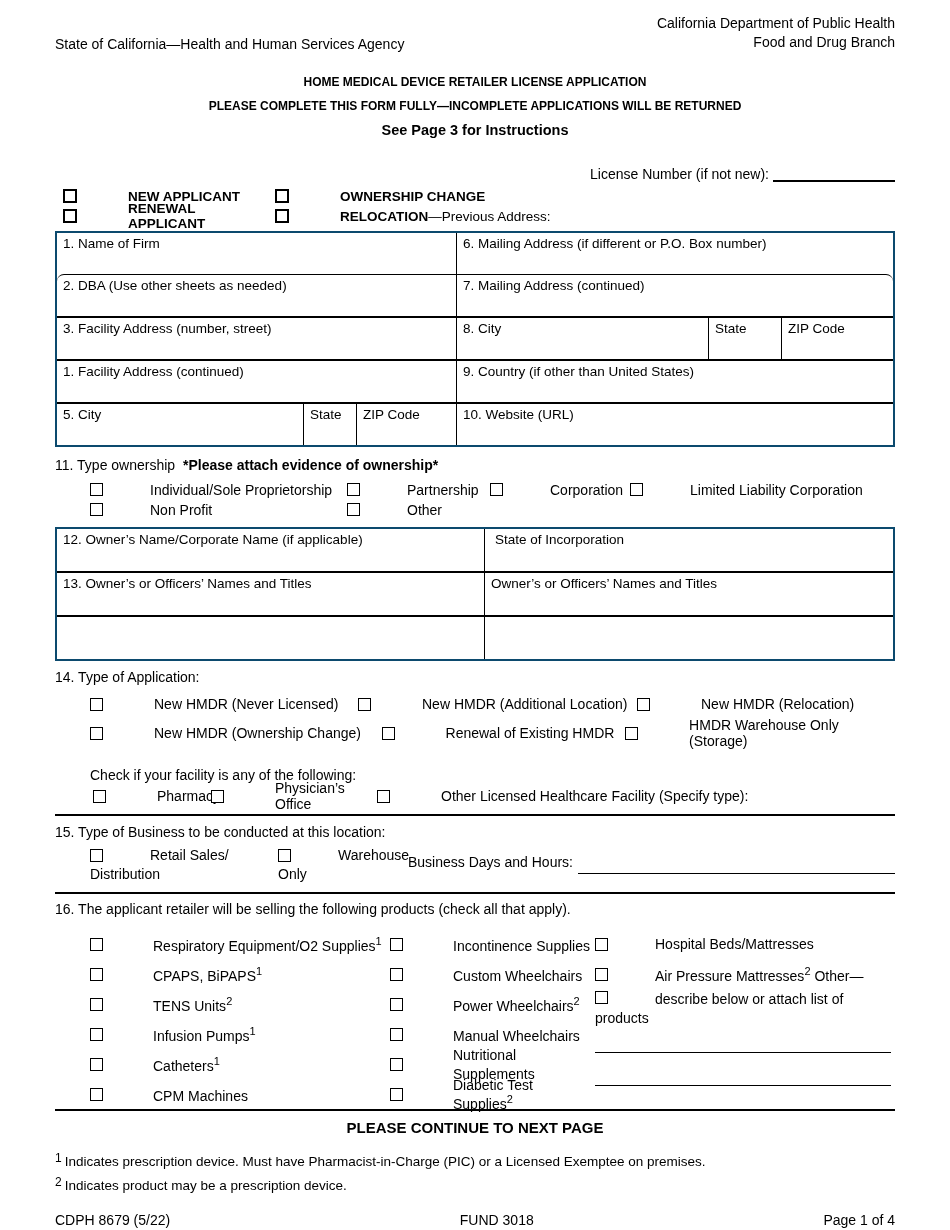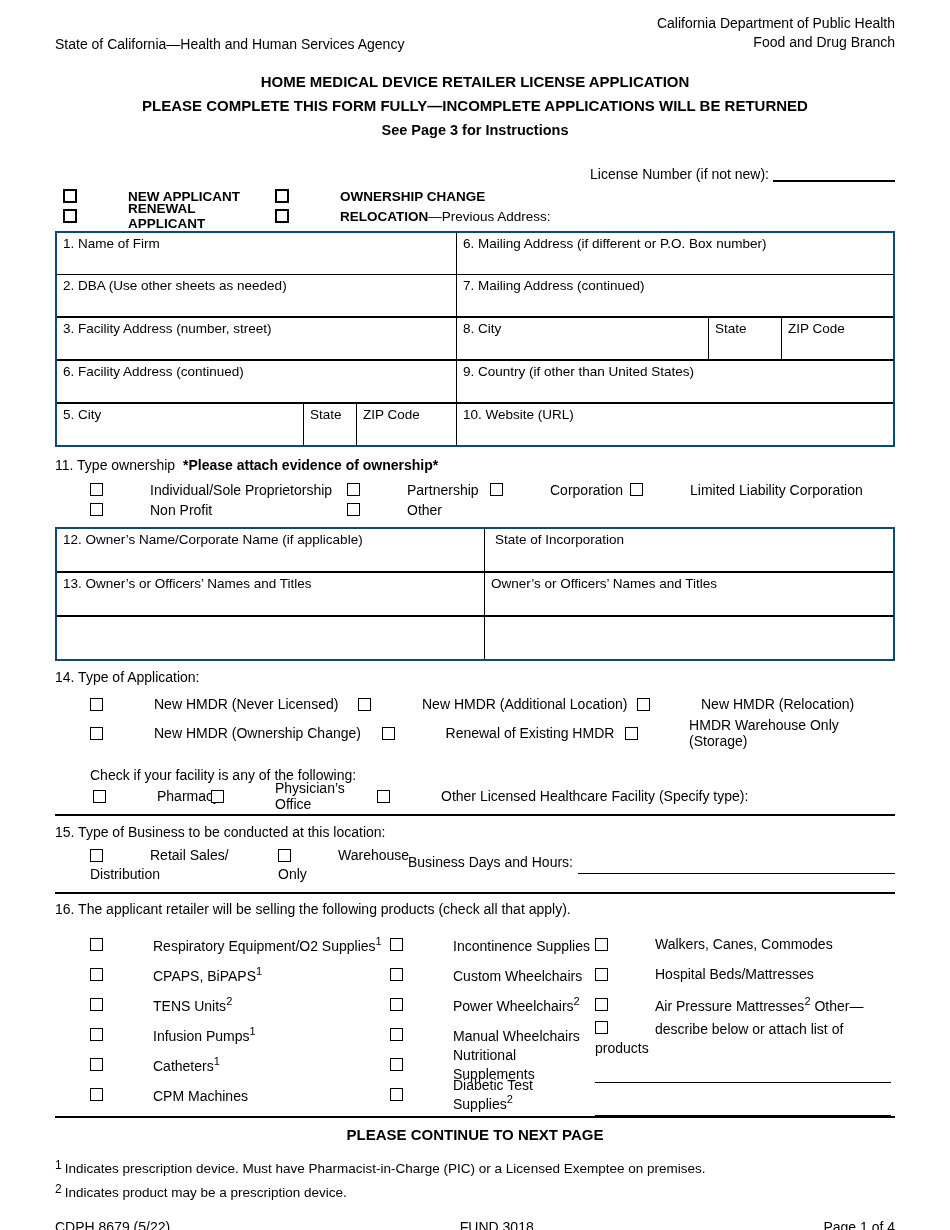--- a/index.html
+++ b/index.html
@@ -16,40 +16,40 @@
   .row { display:flex; align-items:center; }
   .lbl { margin-left:6px;padding-left:44px; }
   .lbl.tight { margin-left:3px; }
   sup { font-size:11px; }
 
   
   .top-header { display:flex; justify-content:space-between; align-items:flex-end; padding-top:14px; }
   .dept-right { text-align:right; line-height:19px; }
 
   .titles { text-align:center; margin-top:18px; font-weight:bold; line-height:24px; }
-  .titles .t1, .titles .t2 { font-size:15px; }
+  .titles .t1, .titles .t2 { font-size:12px; }
   .titles .t3 { font-size:14.5px; }
 
   
   .license-row { display:flex; justify-content:flex-end; align-items:flex-end; margin-top:14px; height:26px; }
   .license-line { display:inline-block; width:122px; height:18px; border-bottom:2px solid #000; margin-left:4px; }
 
   
   .app-type { margin-top:4px; padding-left:8px; }
   .app-type .row { height:20px; }
   .app-type .col1 { width:212px; display:flex; align-items:center; }
   .app-type .col2 { display:flex; align-items:center; }
   .app-type .lbl { font-weight:bold; font-size:13.5px; margin-left:7px; }
   .app-type .plain { font-weight:normal; }
 
   
   .tbl { border:2px solid #0c4a6e; margin-top:5px; }
   .trow { display:flex; border-top:2px solid #000; }
   .trow:first-child { border-top:none; }
-  .trow.thin { border-top:1px solid #000; }
+  .trow.thin { border-top:1px solid #000;border-radius:7px; }
   .tcell { height:41px; padding:3px 4px 0 6px; border-right:1px solid #000; font-size:13.5px; overflow:hidden; }
   .tcell.fill { flex:1; border-right:none; }
   .w400{width:400px} .w252{width:252px} .w73{width:73px} .w247{width:247px} .w53{width:53px} .w100{width:100px} .w428{width:428px}
   .owner-tbl .tcell { height:42px; }
   .owner-tbl .pad-l { padding-left:10px; }
 
   
   .sec11 { padding:10px 0 8px; }
   .sec11 .opts { display:flex; padding-left:35px; margin-top:7px; height:19px; }
   .ow1{width:257px} .ow2{width:143px} .ow3{width:140px}
@@ -146,21 +146,21 @@
       <div class="tcell w400">2. DBA (Use other sheets as needed)</div>
       <div class="tcell fill">7. Mailing Address (continued)</div>
     </div>
     <div class="trow">
       <div class="tcell w400">3. Facility Address (number, street)</div>
       <div class="tcell w252">8. City</div>
       <div class="tcell w73">State</div>
       <div class="tcell fill">ZIP Code</div>
     </div>
     <div class="trow">
-      <div class="tcell w400">6. Facility Address (continued)</div>
+      <div class="tcell w400">1. Facility Address (continued)</div>
       <div class="tcell fill">9. Country (if other than United States)</div>
     </div>
     <div class="trow">
       <div class="tcell w247">5. City</div>
       <div class="tcell w53">State</div>
       <div class="tcell w100">ZIP Code</div>
       <div class="tcell fill">10. Website (URL)</div>
     </div>
   </div>
 
@@ -336,24 +336,20 @@
             <span class="lbl"><span>Nutritional Supplements</span><sup></sup></span>
           </div>
         <div class="prod-item">
             <span class="cb"></span>
             <span class="lbl"><span>Diabetic Test Supplies</span><sup>2</sup></span>
           </div>
       </div>
       <div class="pc3">
         <div class="prod-item">
             <span class="cb"></span>
-            <span class="lbl tight">Walkers, Canes, Commodes</span>
-          </div>
-        <div class="prod-item">
-            <span class="cb"></span>
             <span class="lbl tight">Hospital Beds/Mattresses</span>
           </div>
         <div class="prod-item">
             <span class="cb"></span>
             <span class="lbl tight"><span>Air Pressure Mattresses</span><sup>2</sup><span> Other—</span></span>
           </div>
         <div class="prod-item start">
             <span class="cb"></span>
             <span class="lbl tight">describe below or attach list of</span>
           </div>

